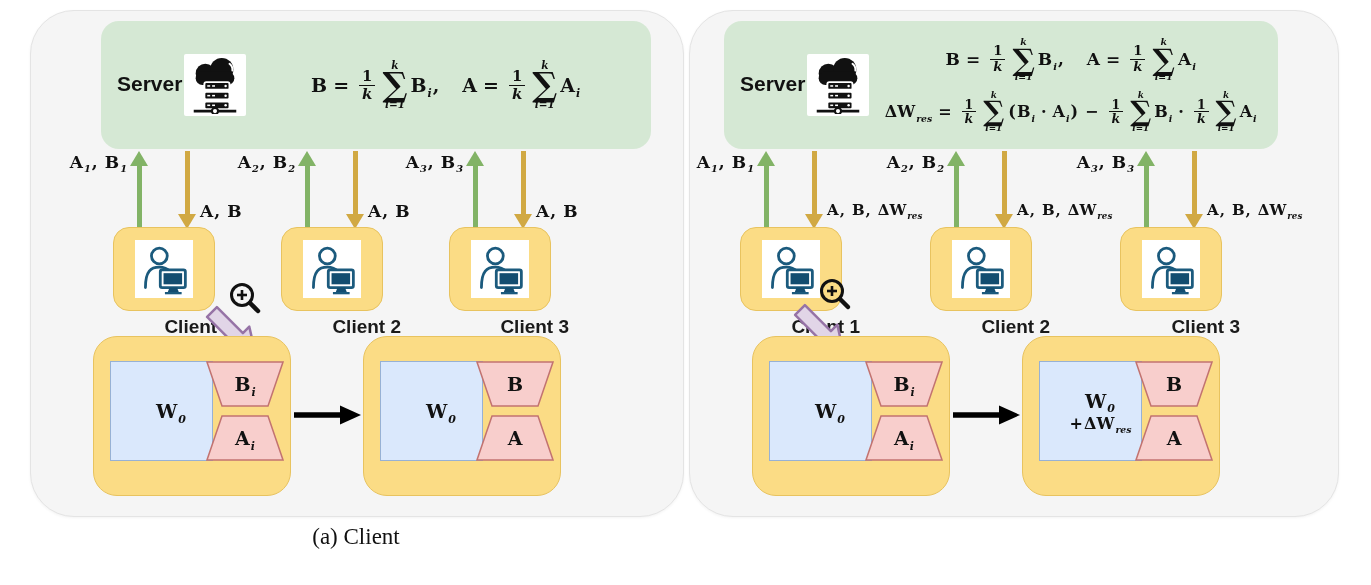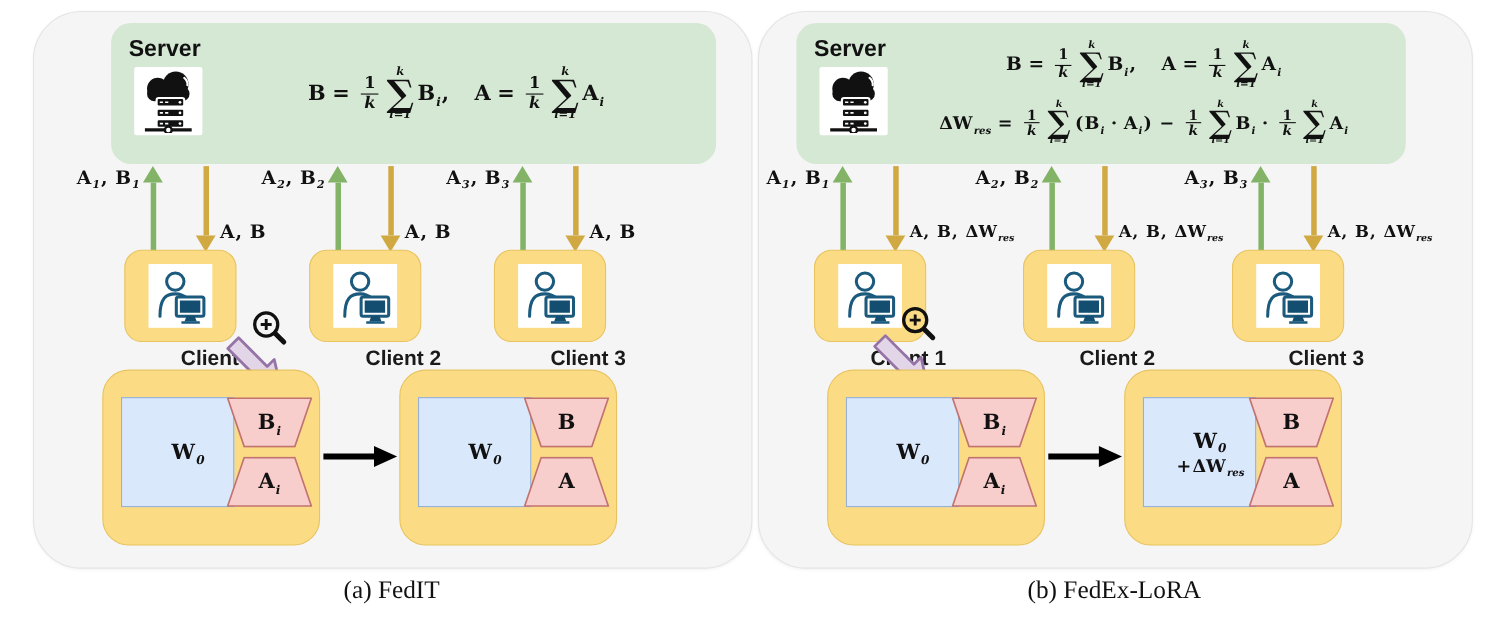--- a/index.html
+++ b/index.html
@@ -15,21 +15,21 @@
   .caption { position:absolute; top:524px; text-align:center;
              font-family:"Liberation Serif", serif; font-size:23px; color:#111; }
   .caption-a { left:30px;  width:652px; }
   .caption-b { left:689px; width:648px; }
 
   
   .server-box { position:absolute; top:10px; height:128px; background:var(--server_bg,#d5e8d4);
                 border-radius:18px; display:flex; padding:10px 14px; box-sizing:border-box; gap:8px; }
   .panel-a .server-box { left:70px; width:550px; }
   .panel-b .server-box { left:34px; width:554px; }
-  .server-left { display:flex; flex-direction:column; align-items:flex-end; flex:0 0 auto; }
+  .server-left { display:flex; flex-direction:row; align-items:center; flex:0 0 auto; }
   .server-label { font-size:21px; font-weight:bold; color:#111; margin:2px 2px 4px 2px; }
   .server-icon { width:58px; height:58px; background:#fff; border-radius:2px; padding:2px; }
   .server-icon svg { width:100%; height:100%; display:block; }
   .server-formulas { flex:1; display:flex; flex-direction:column; align-items:center;
                      justify-content:center; gap:10px; }
 
   
   .mf { display:inline-flex; align-items:center; white-space:nowrap; color:#111;
         font-family:"DejaVu Serif","Liberation Serif",serif; font-weight:700; }
   .mf sub { font-size:0.58em; font-style:italic; font-weight:700; line-height:0; margin-left:1px; }
@@ -591,15 +591,14 @@
         <svg viewBox="0 0 78 46" preserveAspectRatio="none">
             <polygon class="lora-poly" points="16,1 62,1 77,45 1,45"></polygon>
           </svg>
         <span class="mf f-box">
             <span class="mvar">A</span>
           </span>
       </div>
     </div>
   </div>
 
-  <div class="caption caption-a">(a) FedIT</div>
-  <div class="caption caption-b">(b) FedEx-LoRA</div>
+  <div class="caption caption-a">(a) Client</div>
 </div>
 
 </body></html>

